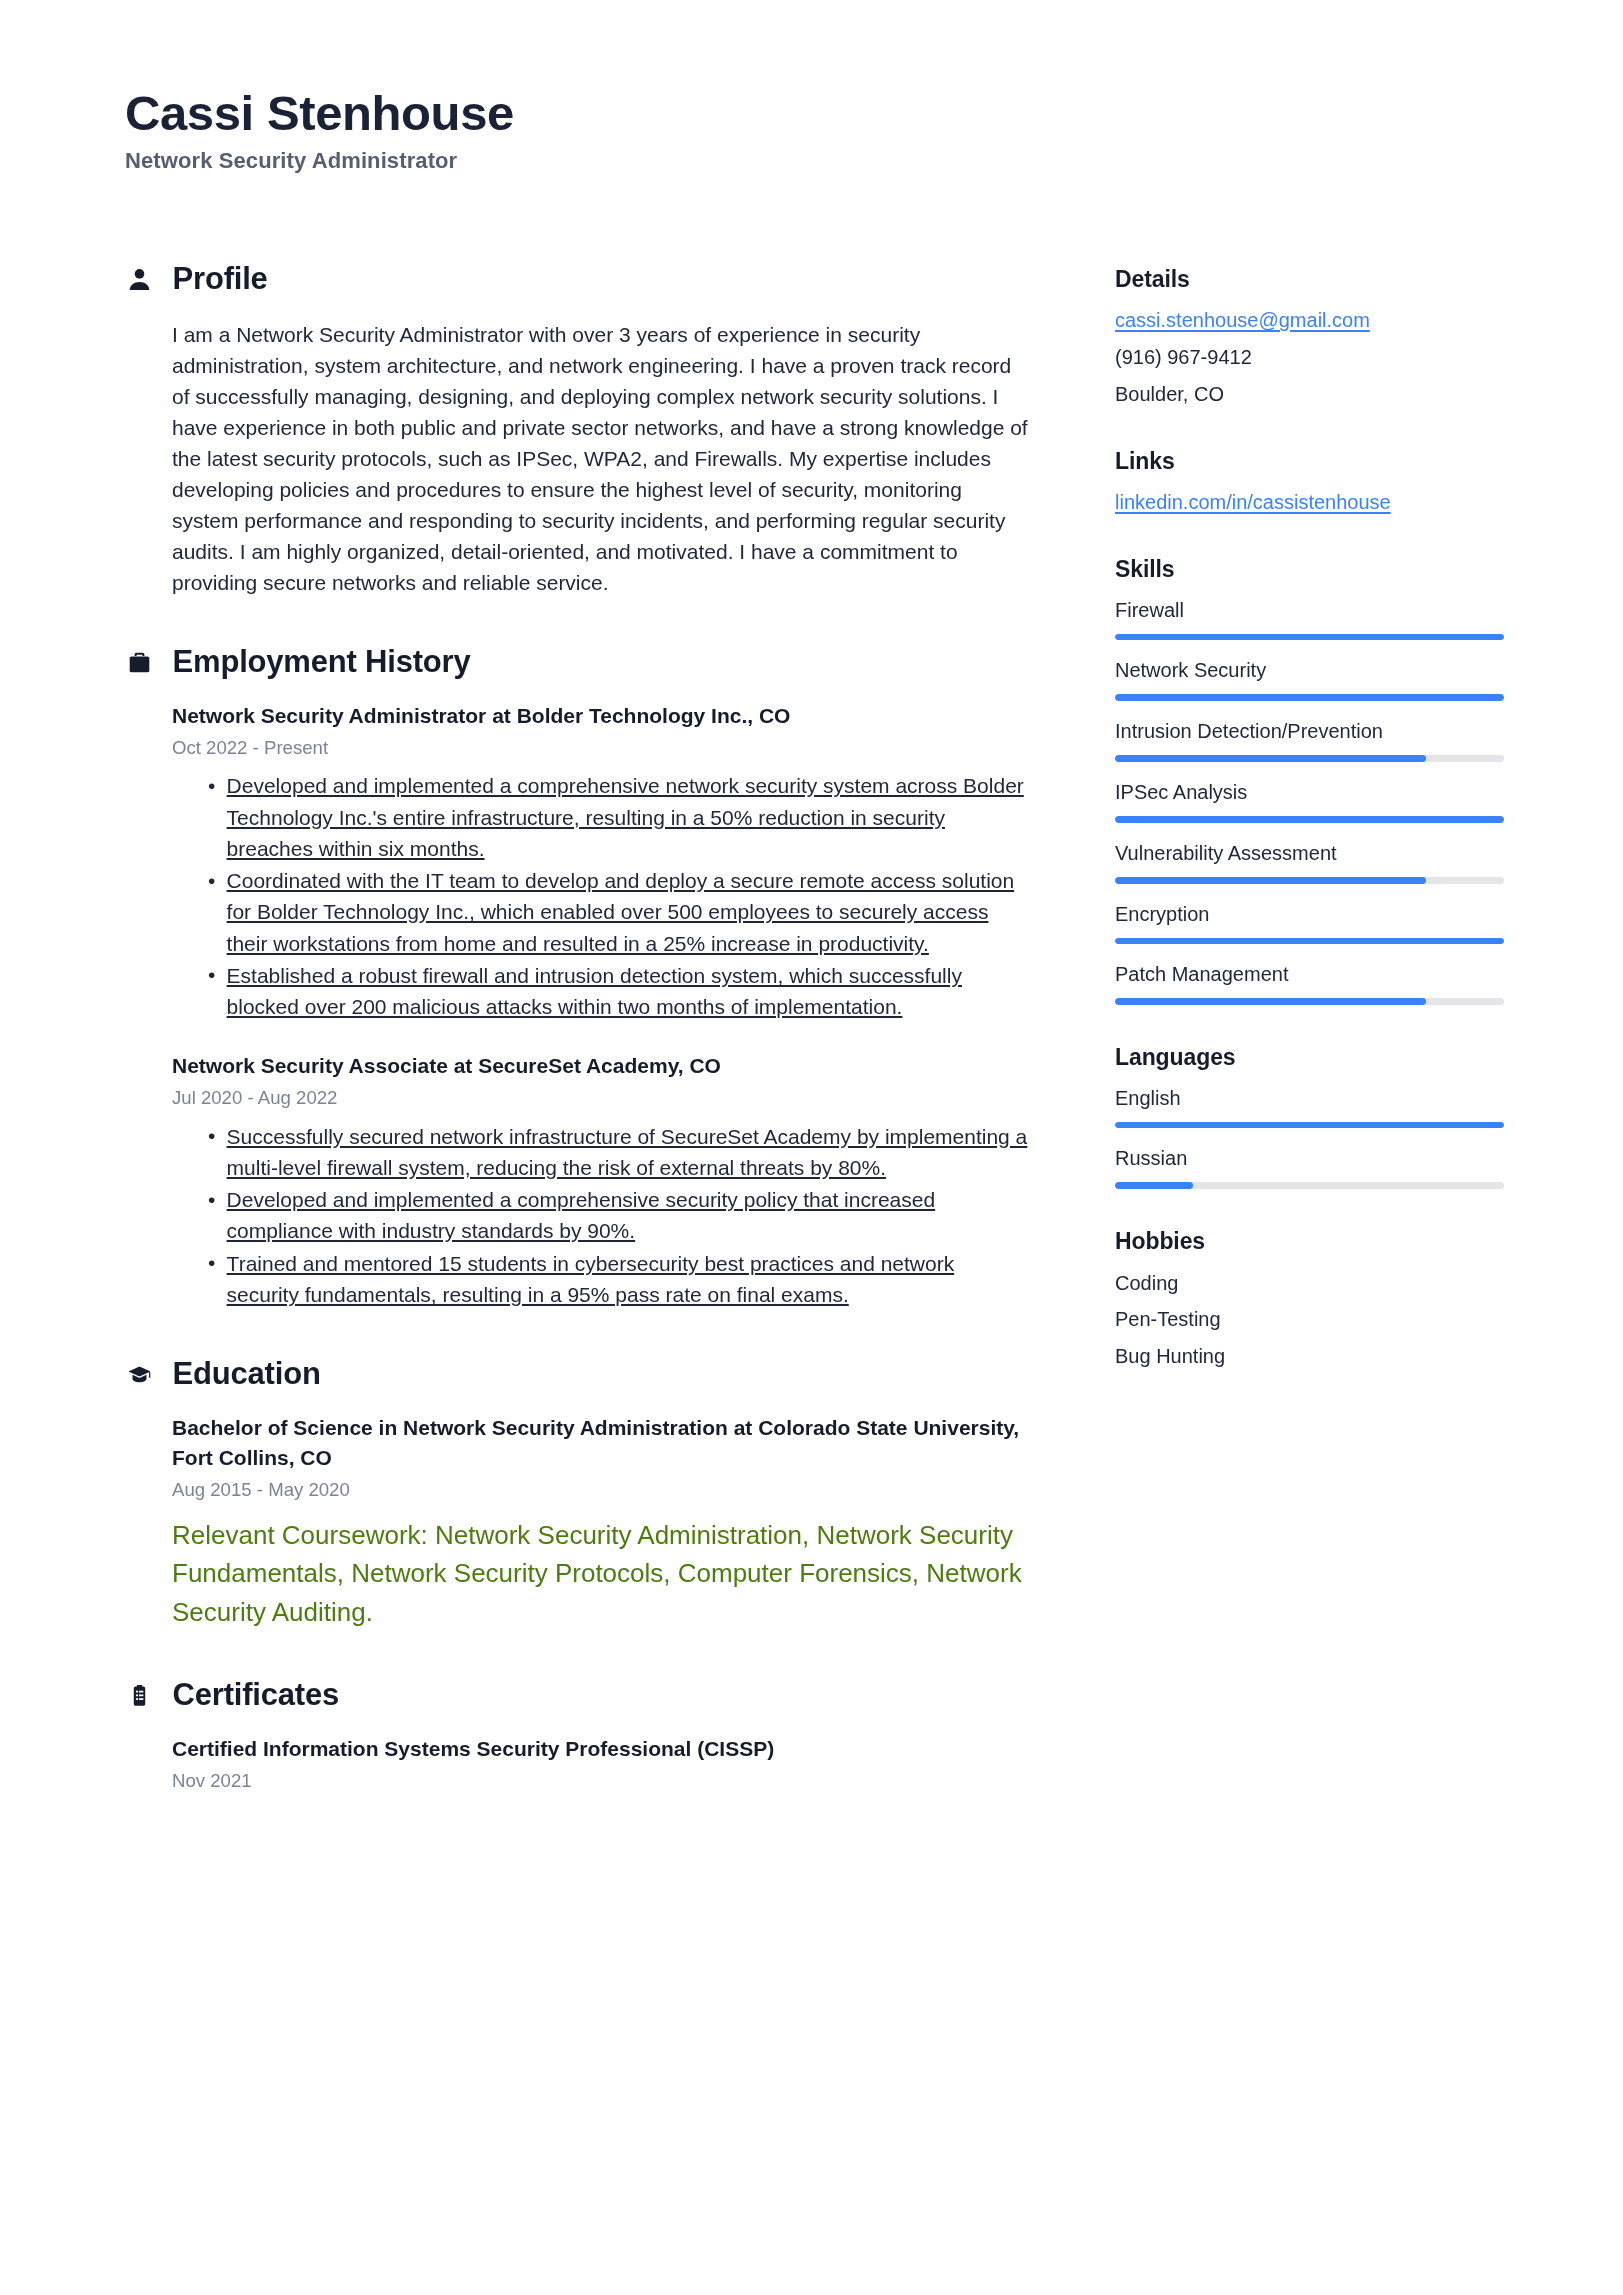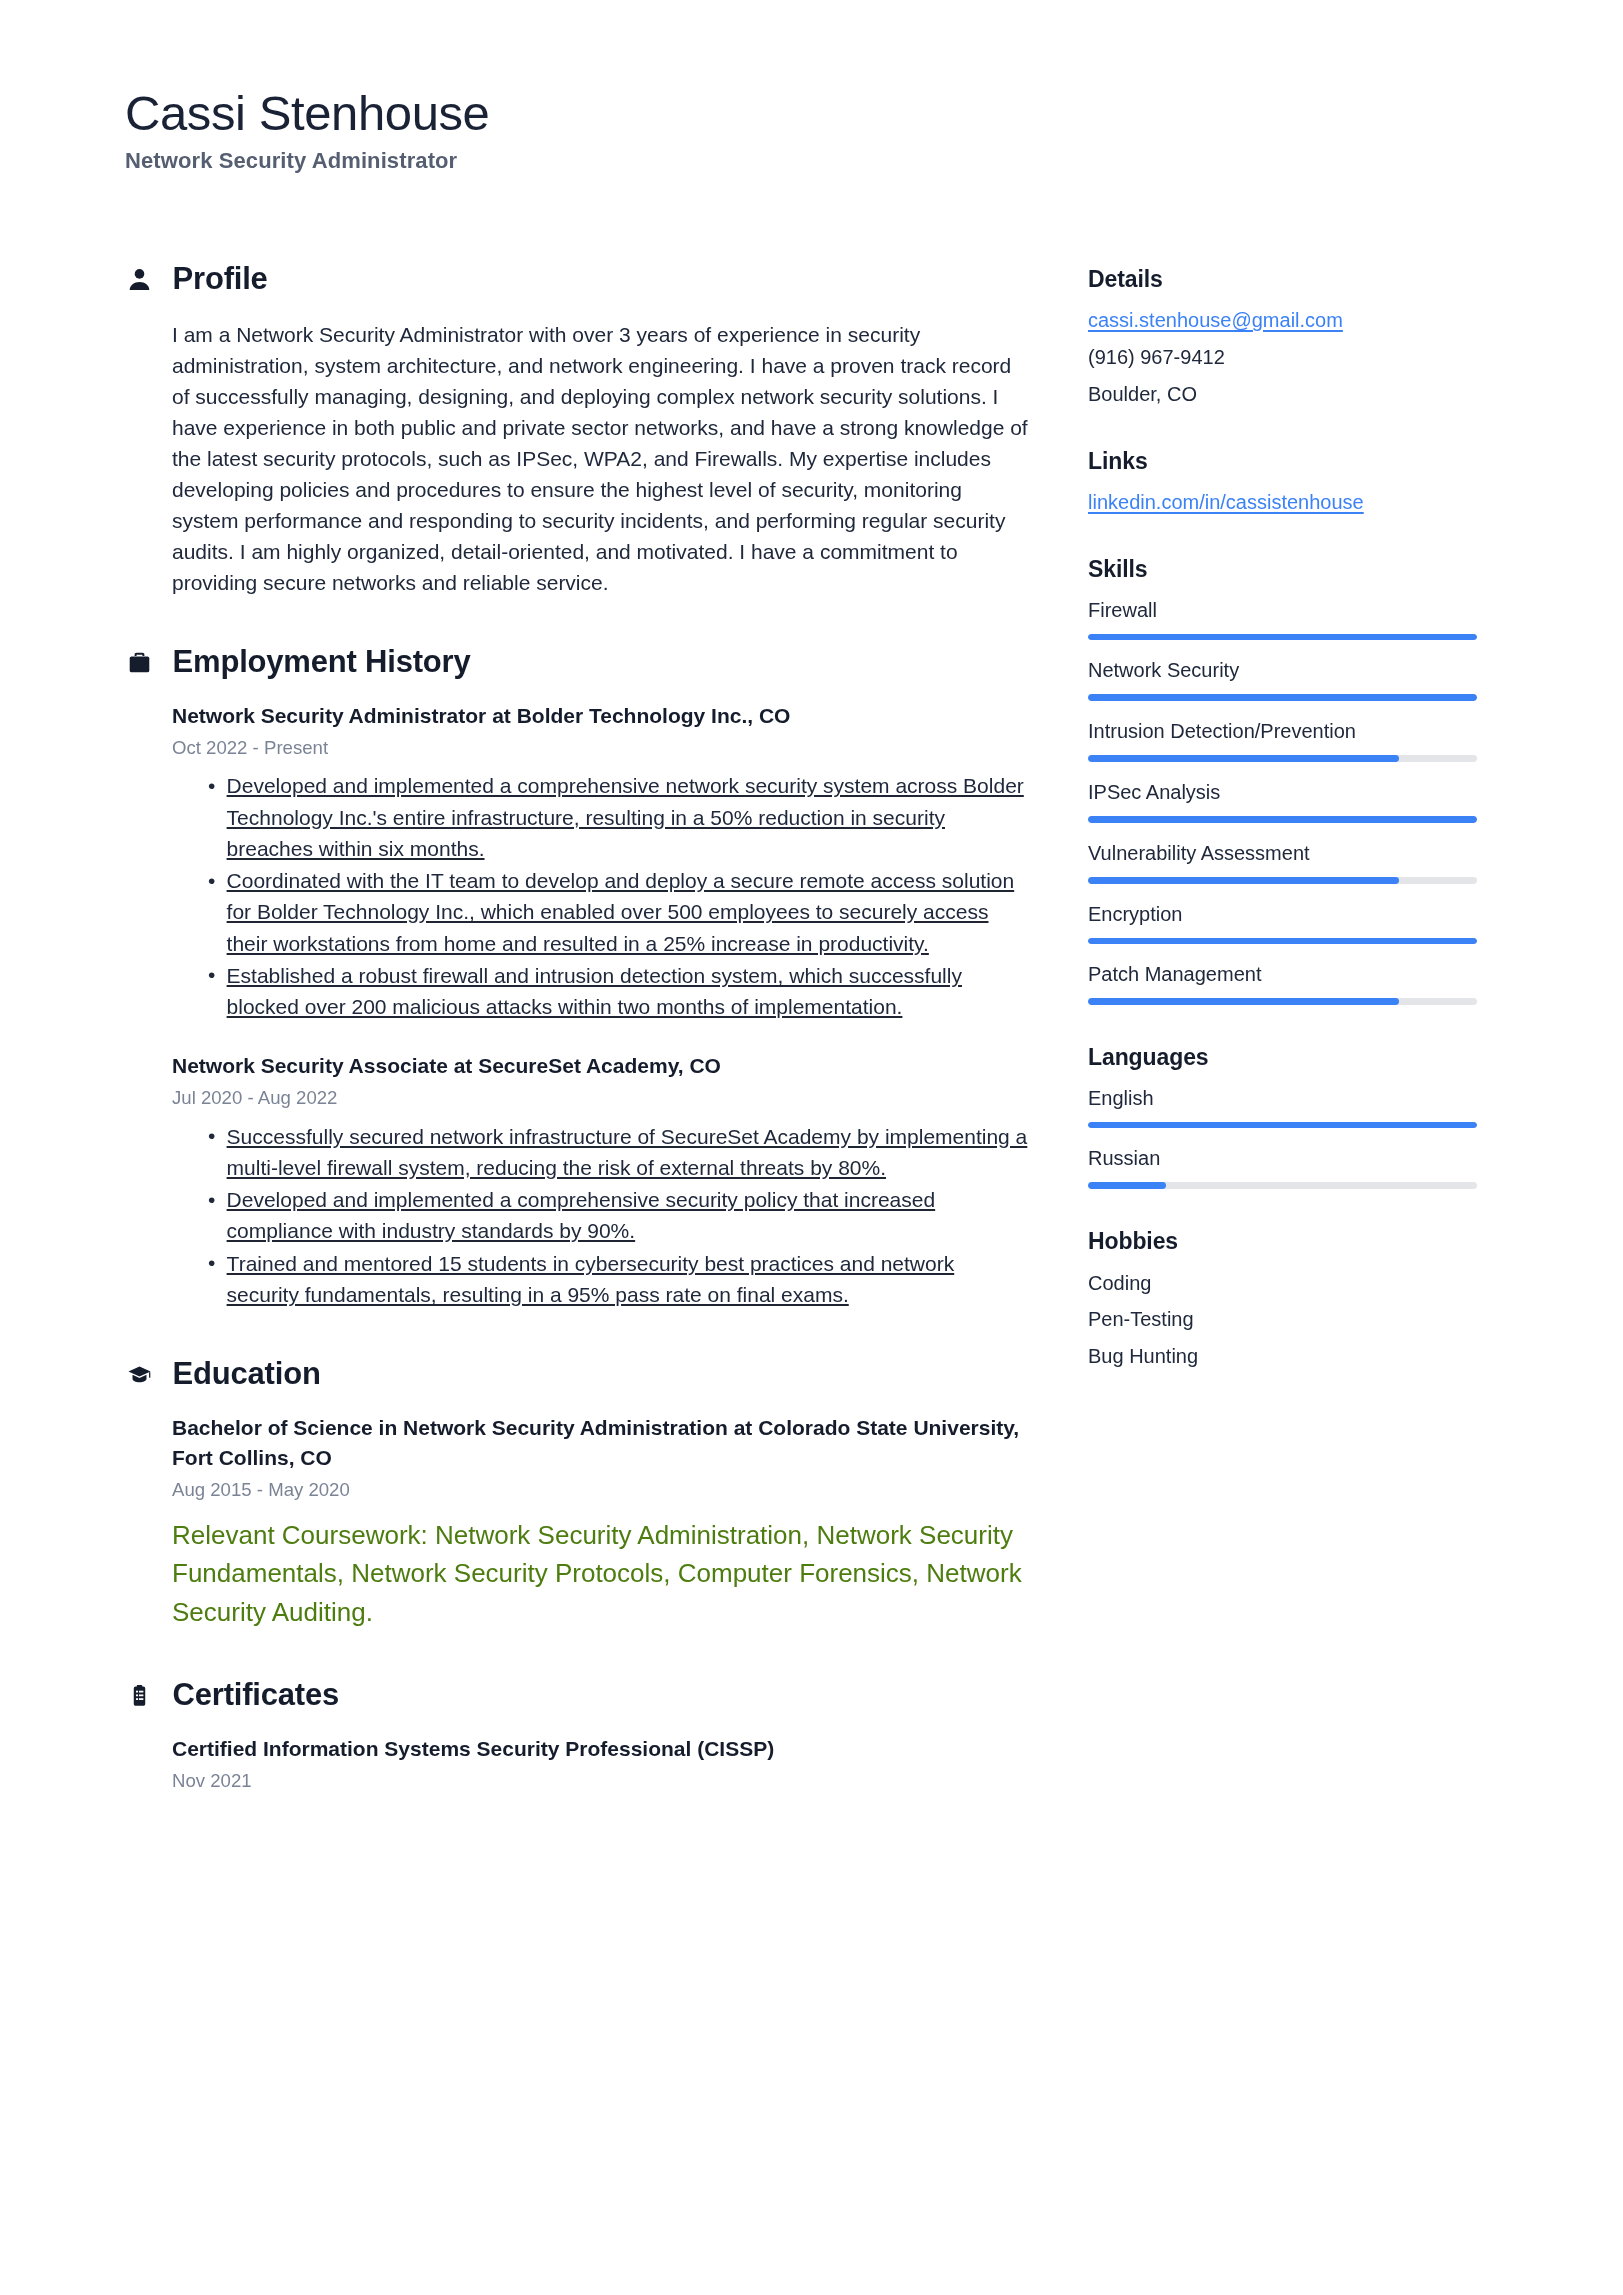--- a/index.html
+++ b/index.html
@@ -21,39 +21,39 @@
     background: #ffffff;
     padding: 88px 125px 68px 125px;
     position: relative;
   }
 
   
   .resume-header { margin-bottom: 88px; }
 
   .full-name {
     font-size: 49px;
-    font-weight: 400;
+    font-weight: 700;
     letter-spacing: -0.4px;
     color: #1a2235;
     line-height: 1.06;
   }
 
   .job-title {
     font-size: 22px;
     font-weight: 700;
     color: #565f72;
     margin-top: 8.5px;
     letter-spacing: 0.1px;
   }
 
   
   .columns {
     display: flex;
     align-items: flex-start;
-    gap: 58px;
+    gap: 85px;
   }
 
   .col-main { width: 905px; flex: none; }
   .col-side { width: 389px; flex: none; padding-top: 3.4px; }
 
   
   .section { margin-bottom: 47px; }
 
   .section-head {
     display: flex;

